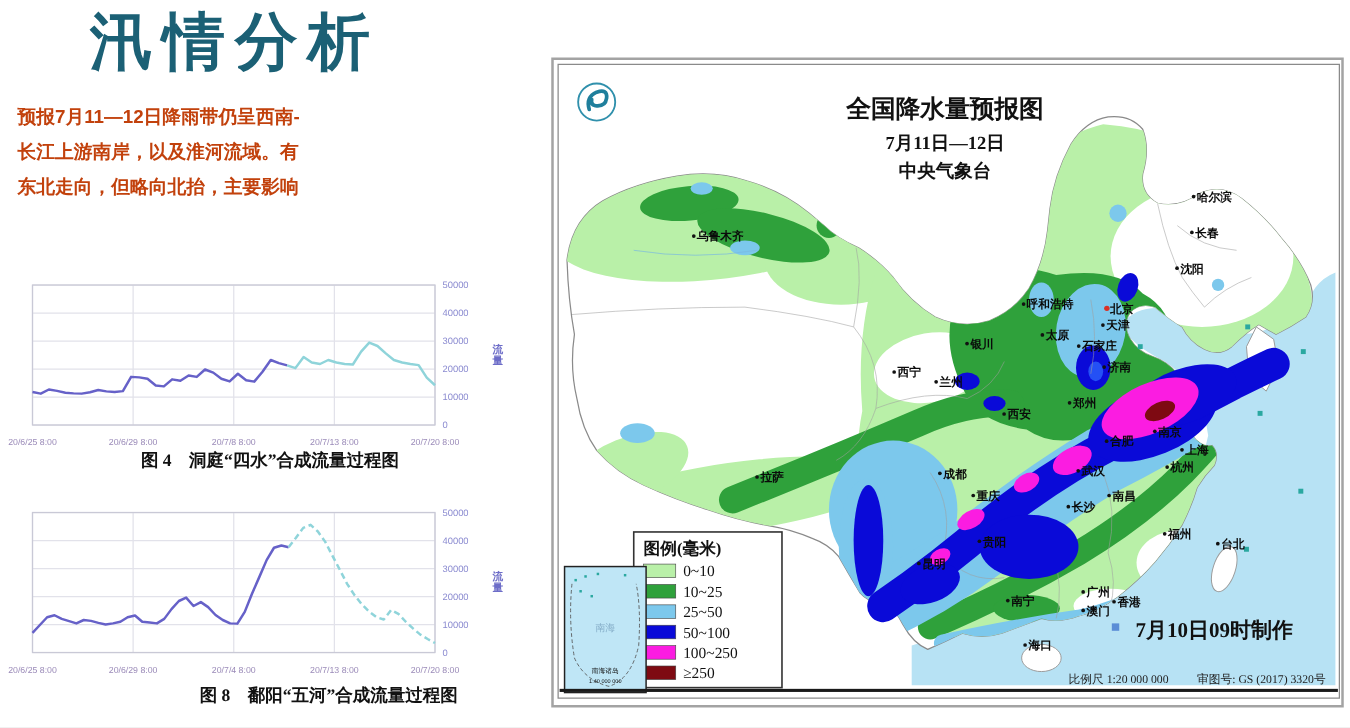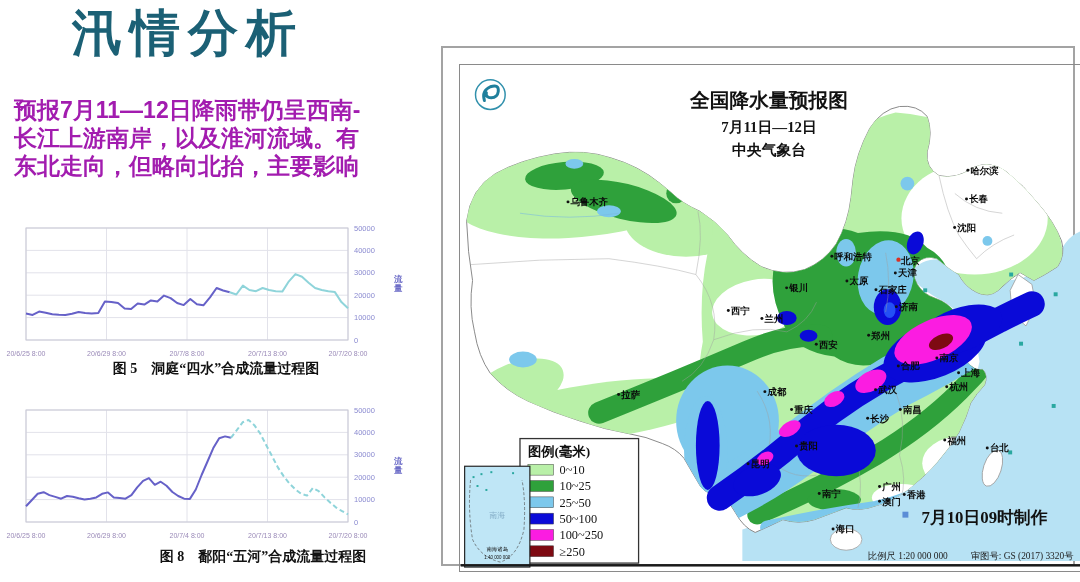--- a/index.html
+++ b/index.html
@@ -1,26 +1,26 @@
 <!DOCTYPE html>
 <html><head>
 <meta charset="utf-8">
 <style>
   html,body{margin:0;padding:0;background:#e8e8e8;}
   .slide{position:relative;width:1080px;height:582px;background:#ffffff;overflow:hidden;
          font-family:"Liberation Sans",sans-serif;}
   .slide-title{position:absolute;left:72px;top:0px;margin:0;font-size:50px;font-weight:800;
                letter-spacing:8px;color:#1b6075;font-family:"Liberation Sans",sans-serif;}
-  .bodytext{position:absolute;left:14px;top:80px;width:418px;font-size:23px;font-weight:700;
-            color:#a21caf;line-height:28px;margin-top:16px;}
+  .bodytext{position:absolute;left:14px;top:80px;width:418px;font-size:15px;font-weight:700;
+            color:#c2410c;line-height:28px;}
   .chart-svg{position:absolute;left:6px;background:#fff;}
   .chart-caption{position:absolute;left:0;width:432px;text-align:center;font-size:14px;font-weight:700;
                  color:#111;font-family:"Liberation Serif",serif;}
   .map-panel{position:absolute;left:441px;top:46px;width:634px;height:520px;border:2px solid #a3a3a3;
-             background:#fff;box-sizing:border-box;padding:16px;}
+             background:#fff;box-sizing:border-box;padding:3px;}
   .map-panel svg{display:block;border:1px solid #8a8a8a;}
   text{font-family:"Liberation Sans",sans-serif;}
   .sertext{font-family:"Liberation Serif",serif;}
 </style>
 </head>
 <body>
 
 <div class="slide">
 
   <h1 class="slide-title">汛情分析</h1>
@@ -52,21 +52,21 @@
       <rect x="20" y="6" width="322" height="112" fill="none" stroke="#c9c9d6"></rect>
       <text x="388" y="60" font-size="8.5" fill="#6d6dc8" font-weight="bold">流<tspan x="388" dy="9">量</tspan></text>
       <text x="20" y="134" font-size="7" fill="#9a8ab8" text-anchor="middle">20/6/25 8:00</text>
       <text x="100.5" y="134" font-size="7" fill="#9a8ab8" text-anchor="middle">20/6/29 8:00</text>
       <text x="181" y="134" font-size="7" fill="#9a8ab8" text-anchor="middle">20/7/8 8:00</text>
       <text x="261.5" y="134" font-size="7" fill="#9a8ab8" text-anchor="middle">20/7/13 8:00</text>
       <text x="342" y="134" font-size="7" fill="#9a8ab8" text-anchor="middle">20/7/20 8:00</text>
       <polyline points="20.0,91.6 26.6,92.9 33.1,89.6 39.7,90.7 46.3,92.2 52.9,92.7 59.4,92.9 66.0,91.8 72.6,90.0 79.1,91.1 85.7,91.6 92.3,90.9 98.9,79.5 105.4,79.9 112.0,81.0 118.6,86.4 125.1,87.1 131.7,81.5 138.3,82.6 144.9,78.4 151.4,79.5 158.0,73.6 164.6,76.1 171.1,81.0 177.7,83.1 184.3,77.0 190.9,82.2 197.4,83.3 204.0,75.4 210.6,66.0 217.1,68.5 223.7,70.3 " fill="none" stroke="#6661c8" stroke-width="2" stroke-linejoin="round"></polyline>
       <polyline points="223.7,70.3 230.3,72.5 236.9,63.6 243.4,68.0 250.0,69.2 256.6,66.0 263.1,68.0 269.7,69.2 276.3,69.6 282.9,59.3 289.4,52.1 296.0,54.8 302.6,60.7 309.1,66.0 315.7,68.0 322.3,69.2 328.9,70.1 335.4,80.1 342.0,86.2 " fill="none" stroke="#8fd4da" stroke-width="2" stroke-linejoin="round"></polyline>
     </svg>
-  <div class="chart-caption" style="top:360px;">图 5　洞庭“四水”合成流量过程图</div>
+  <div class="chart-caption" style="top:360px;">图 4　洞庭“四水”合成流量过程图</div>
 
   <svg id="chart1" class="chart-svg" style="top:404px;" width="426" height="140" viewBox="0 0 426 140">
       <line x1="20" y1="6" x2="20" y2="118" stroke="#e2e2ea" stroke-width="1"></line>
       <line x1="100.5" y1="6" x2="100.5" y2="118" stroke="#e2e2ea" stroke-width="1"></line>
       <line x1="181" y1="6" x2="181" y2="118" stroke="#e2e2ea" stroke-width="1"></line>
       <line x1="261.5" y1="6" x2="261.5" y2="118" stroke="#e2e2ea" stroke-width="1"></line>
       <line x1="342" y1="6" x2="342" y2="118" stroke="#e2e2ea" stroke-width="1"></line>
       <line x1="20" y1="118" x2="342" y2="118" stroke="#e2e2ea"></line>
       <text x="348" y="120.5" font-size="7.5" fill="#8a8ad0">0</text>
       <line x1="20" y1="95.6" x2="342" y2="95.6" stroke="#e2e2ea"></line>

